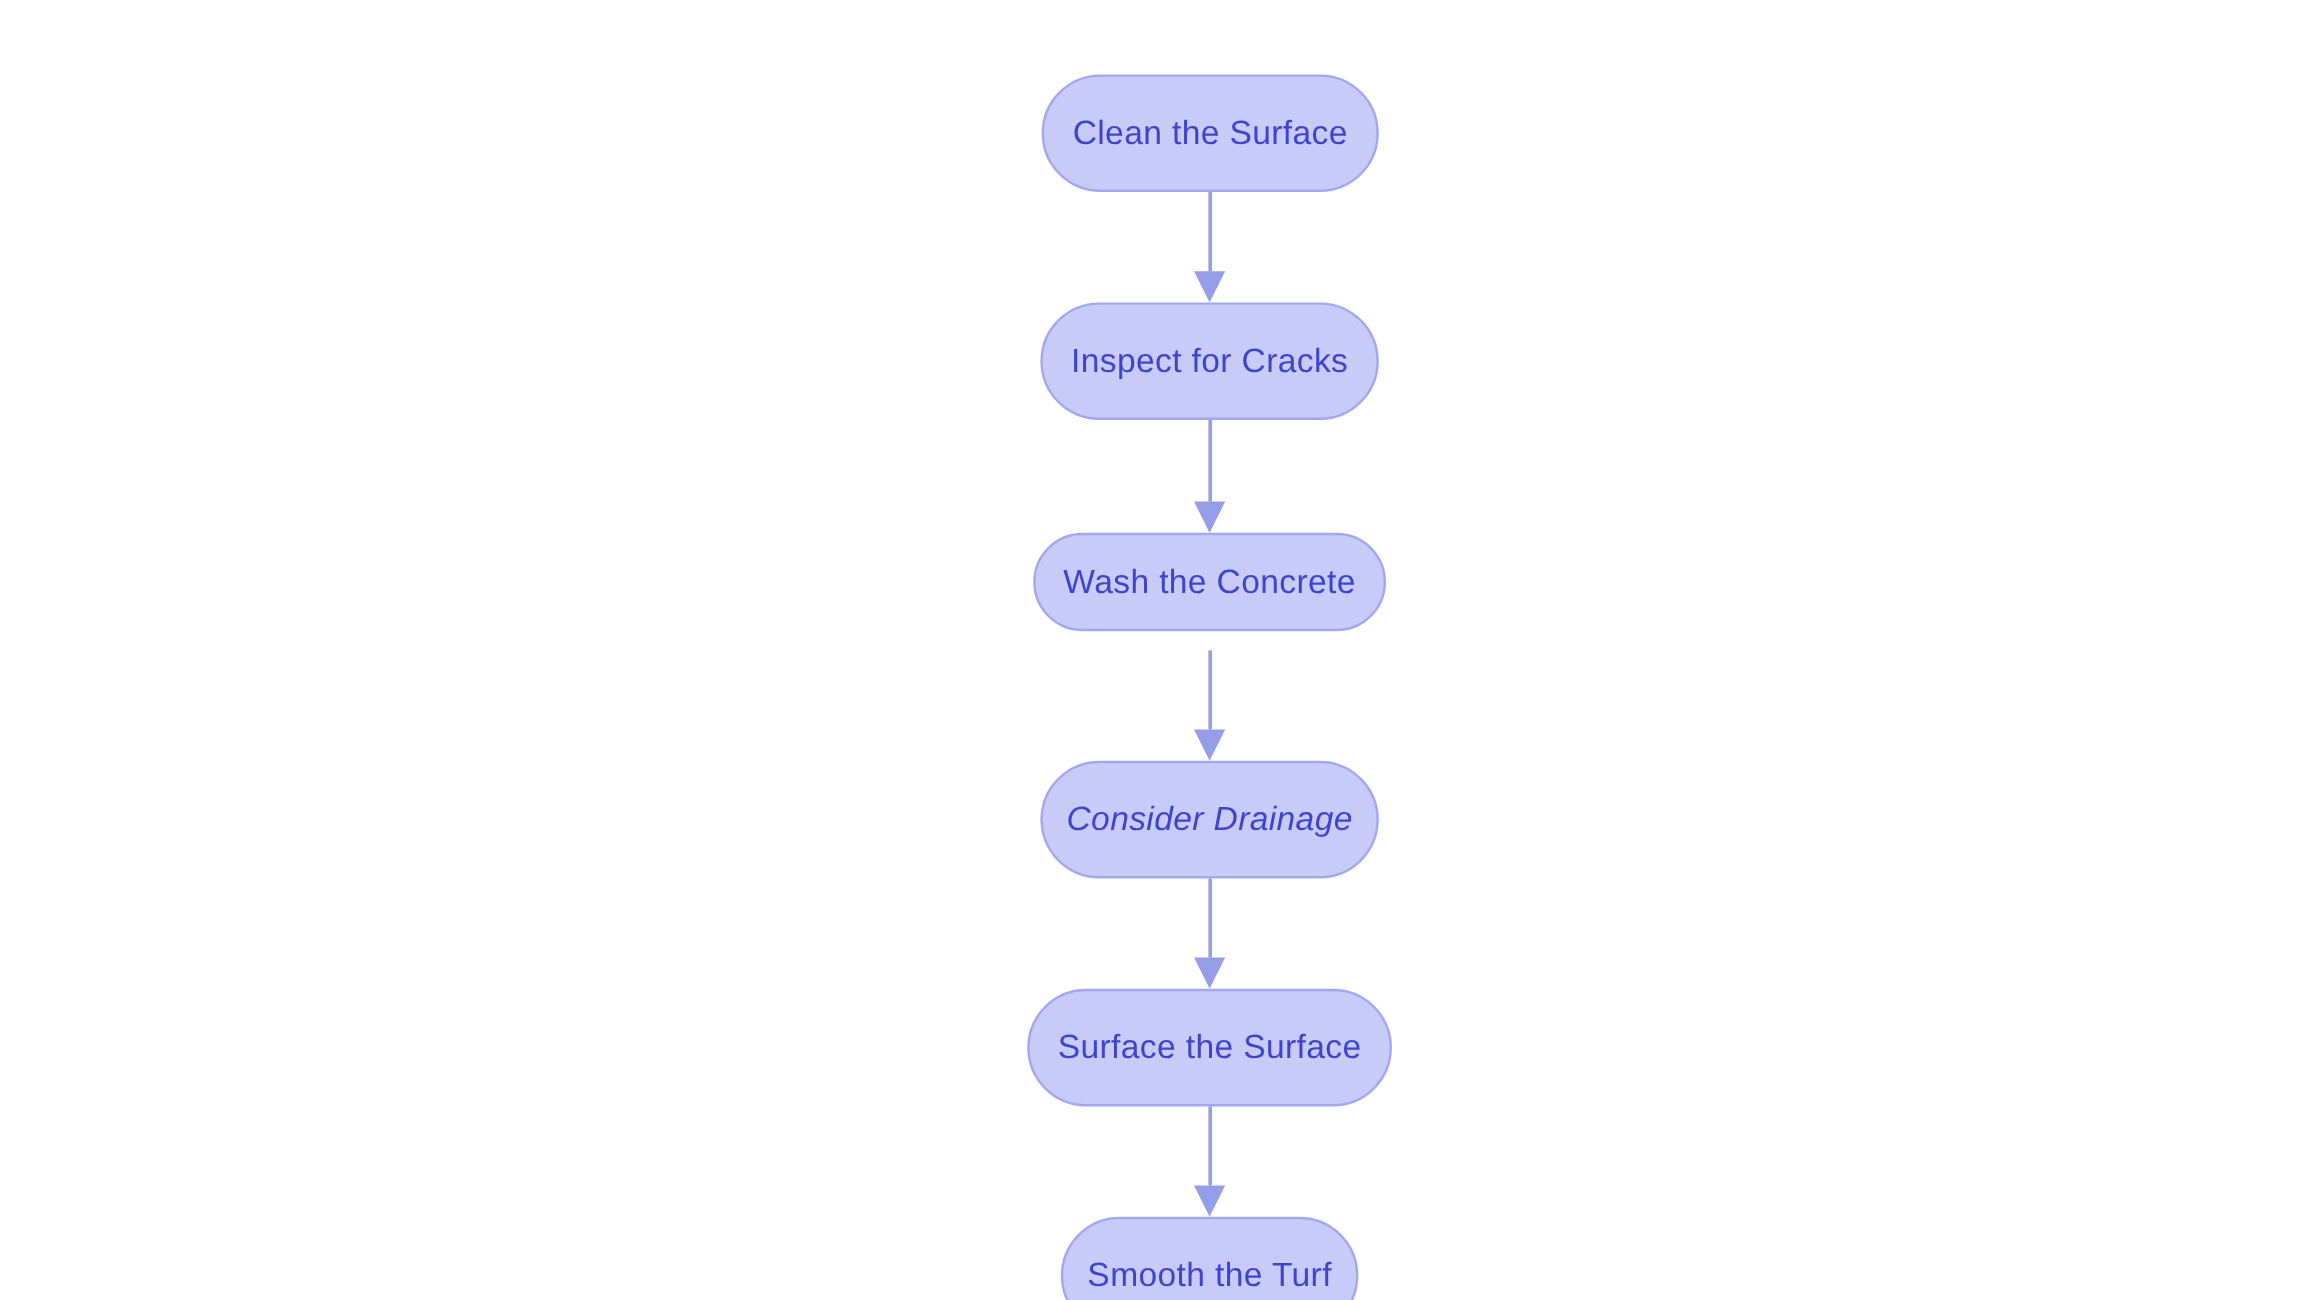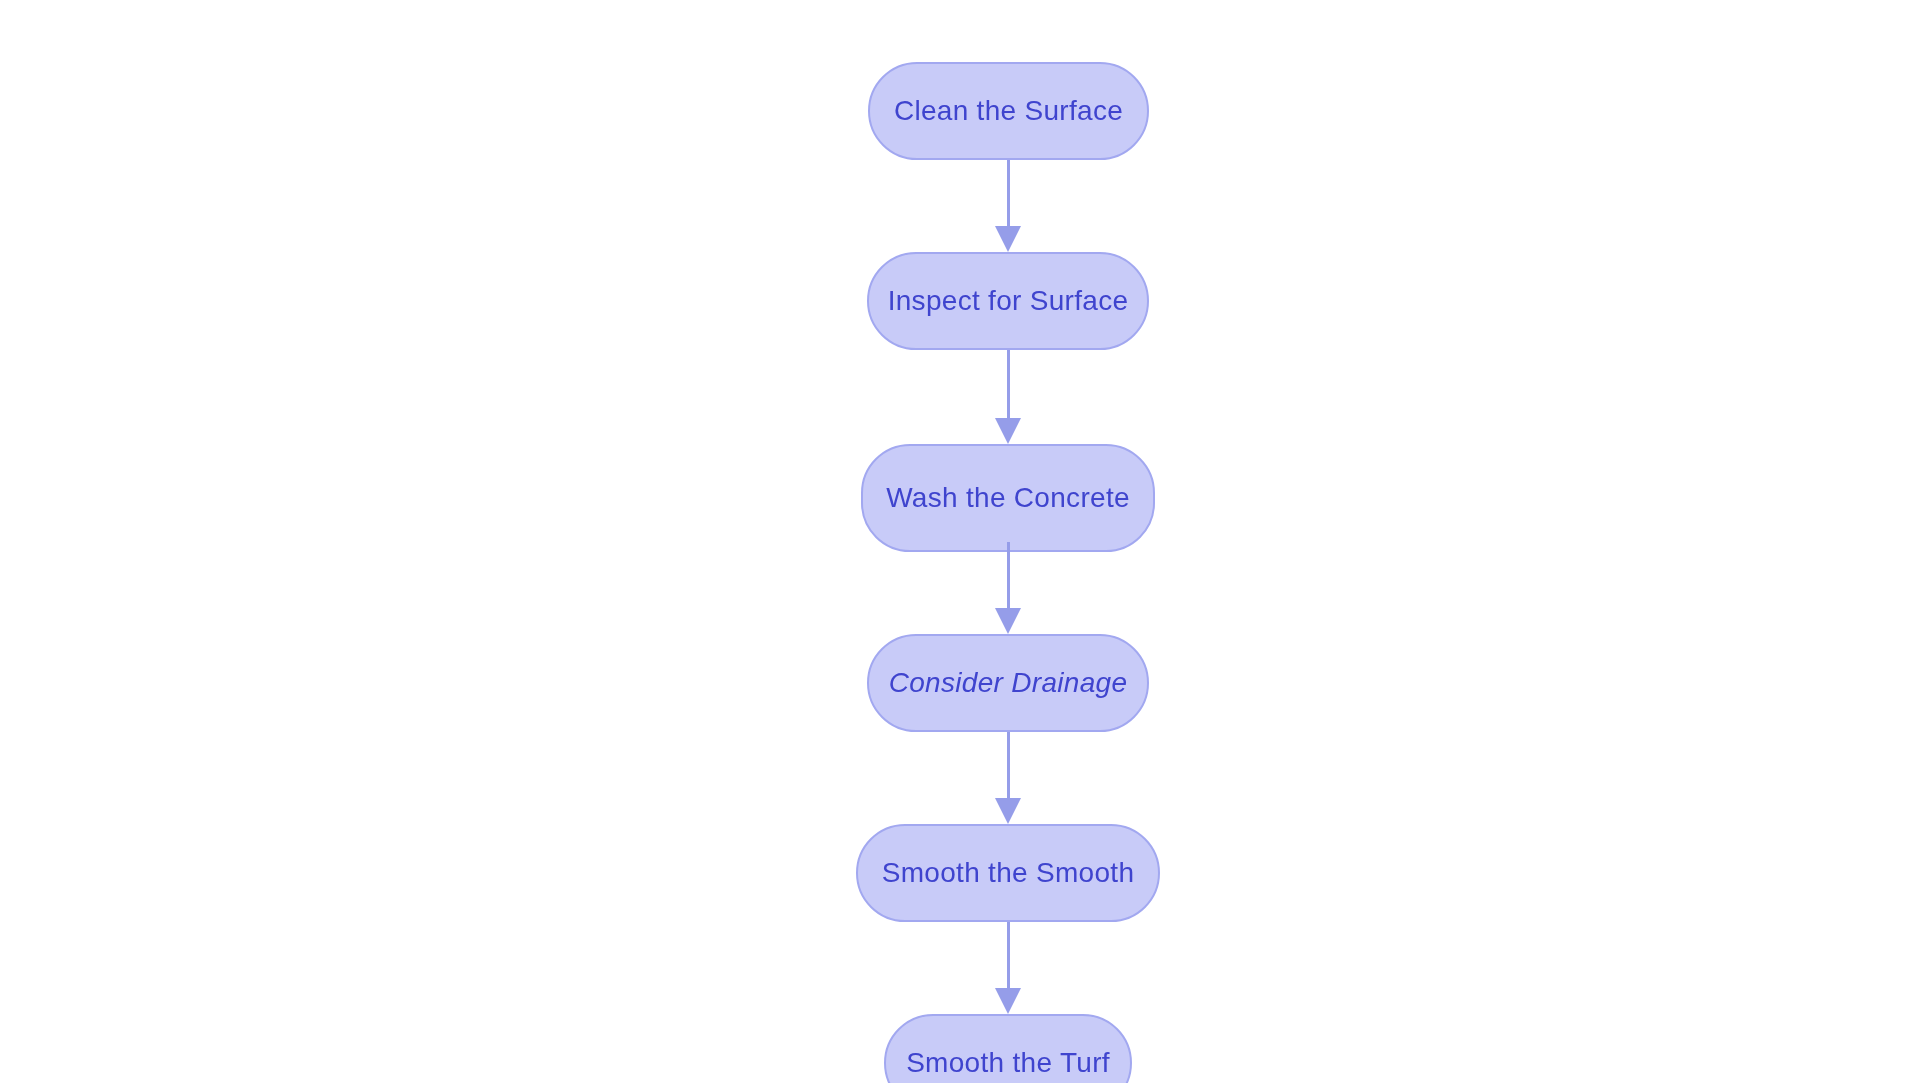--- a/index.html
+++ b/index.html
@@ -30,21 +30,21 @@
   }
   .node-label {
     color: var(--text-color);
     font-size: 28px;
     letter-spacing: 0.3px;
     white-space: nowrap;
   }
   
   .n1 { left: 820px; top: 14px;  width: 281px; height: 98px; }
   .n2 { left: 819px; top: 204px; width: 282px; height: 98px; }
-  .n3 { left: 813px; top: 396px; width: 294px; height: 108px; }
+  .n3 { left: 813px; top: 396px; width: 294px; height: 82px; }
   .n4 { left: 819px; top: 586px; width: 282px; height: 98px; font-style: italic; }
   .n5 { left: 808px; top: 776px; width: 304px; height: 98px; }
   .n6 { left: 836px; top: 966px; width: 248px; height: 98px; }
 
   
   .arrow-stem {
     position: absolute;
     left: 958.5px;
     width: 3px;
     background: var(--arrow-color);
@@ -70,42 +70,42 @@
 <div class="canvas">
 
   <div class="node n1">
     <span class="node-label">Clean the Surface</span>
   </div>
 
   <div class="arrow-stem s1"></div>
   <div class="arrow-head h1"></div>
 
   <div class="node n2">
-    <span class="node-label">Inspect for Surface</span>
+    <span class="node-label">Inspect for Cracks</span>
   </div>
 
   <div class="arrow-stem s2"></div>
   <div class="arrow-head h2"></div>
 
   <div class="node n3">
     <span class="node-label">Wash the Concrete</span>
   </div>
 
   <div class="arrow-stem s3"></div>
   <div class="arrow-head h3"></div>
 
   <div class="node n4">
     <span class="node-label">Consider Drainage</span>
   </div>
 
   <div class="arrow-stem s4"></div>
   <div class="arrow-head h4"></div>
 
   <div class="node n5">
-    <span class="node-label">Smooth the Smooth</span>
+    <span class="node-label">Surface the Surface</span>
   </div>
 
   <div class="arrow-stem s5"></div>
   <div class="arrow-head h5"></div>
 
   <div class="node n6">
     <span class="node-label">Smooth the Turf</span>
   </div>
 
 </div>

